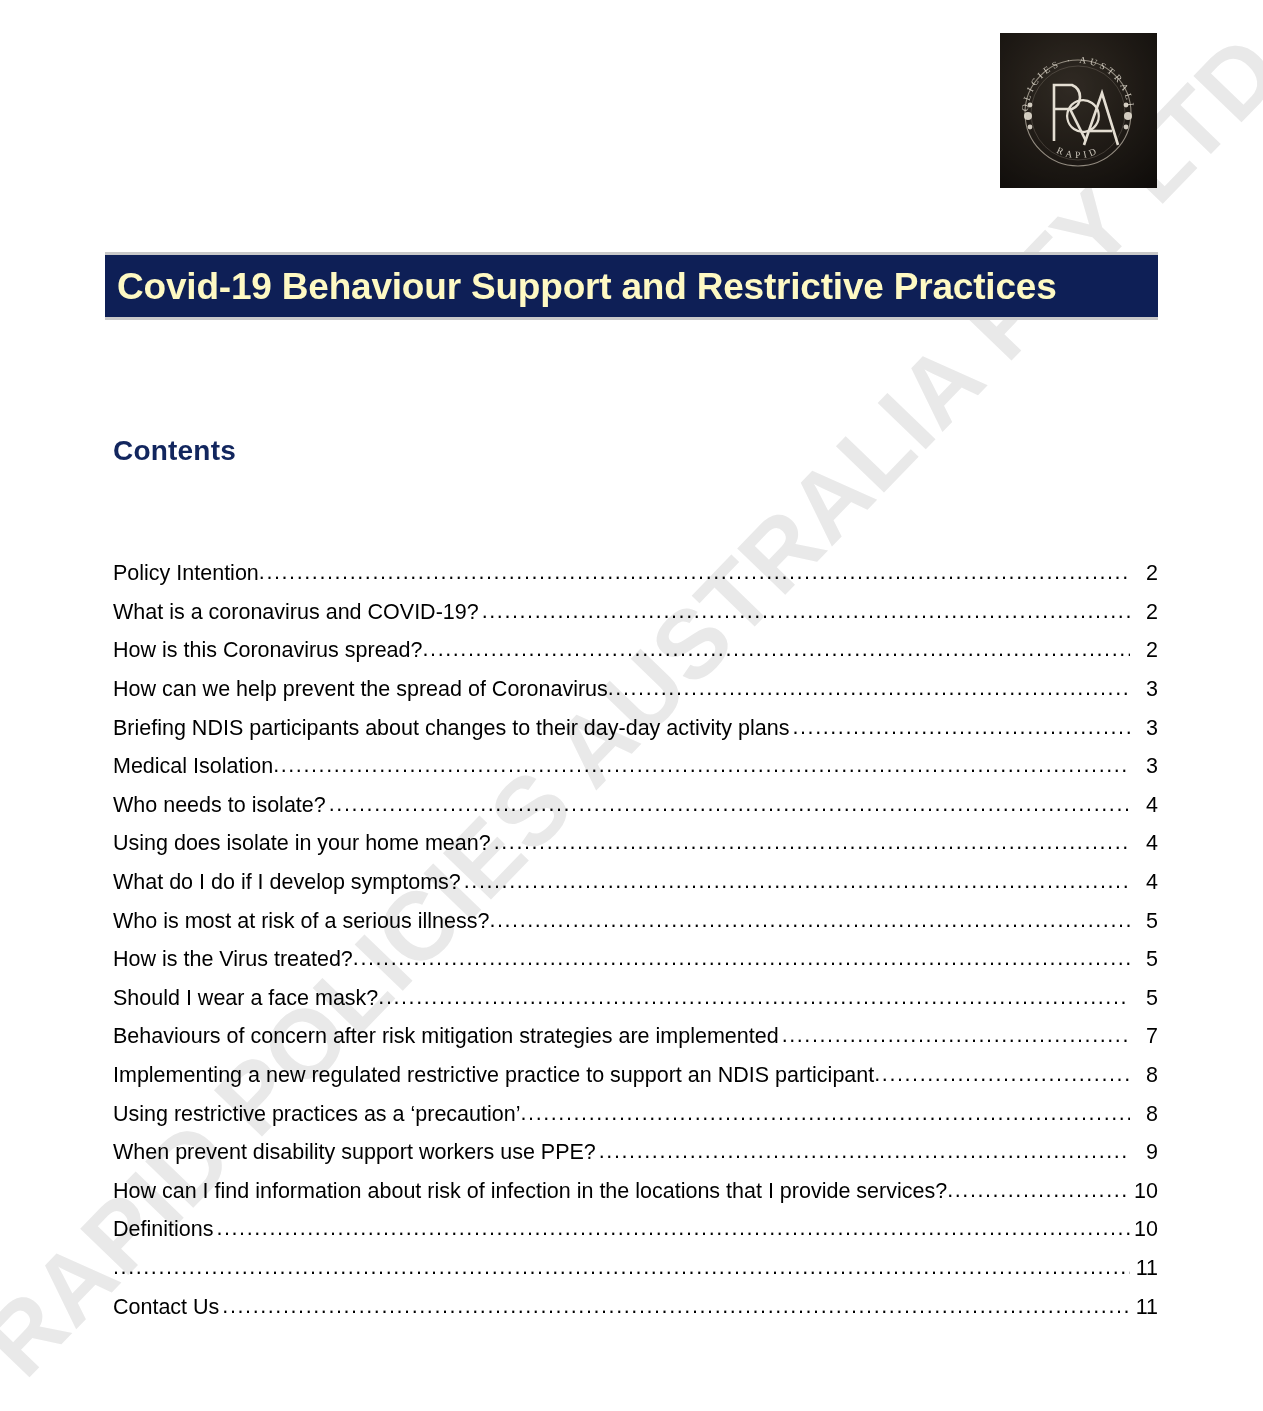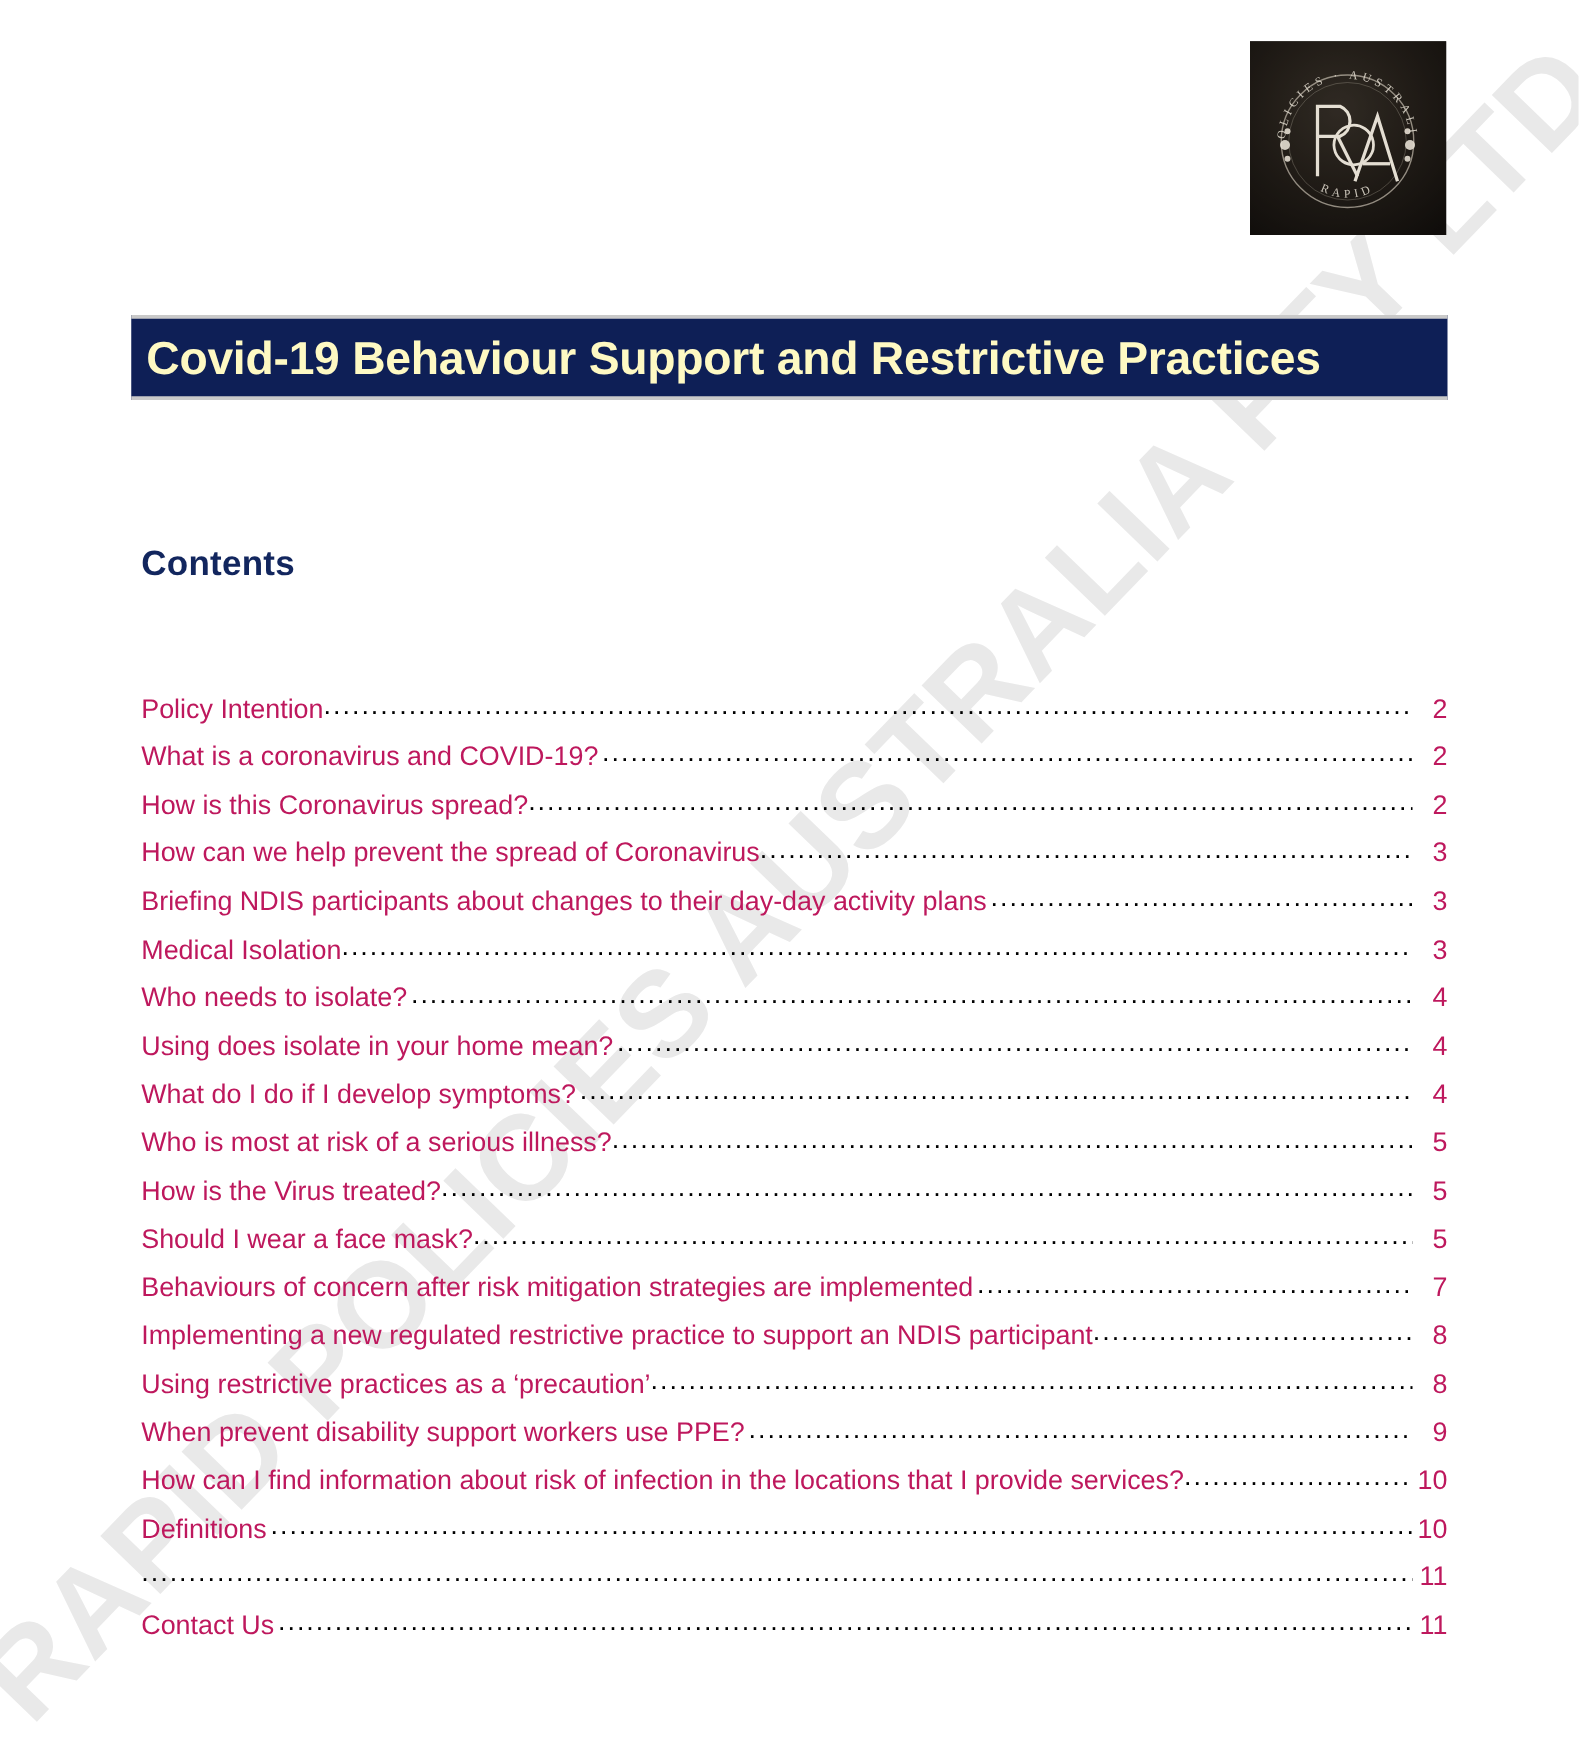--- a/index.html
+++ b/index.html
@@ -91,25 +91,25 @@
   
   .toc {
     position: absolute;
     left: 113px;
     top: 548px;
     width: 1045px;
     z-index: 2;
   }
   .toc-row {
     display: flex;
-    align-items: center;
+    align-items: flex-end;
     height: 38.6px;
     font-size: 21.5px;
     line-height: 1.18;
-    color: #be185d;
+    color: #000000;
     white-space: nowrap;
   }
   .toc-label {
     flex: 0 0 auto;
   }
   .toc-leader {
     flex: 1 1 auto;
     overflow: hidden;
     margin: 0 2px 0 3px;
     position: relative;

